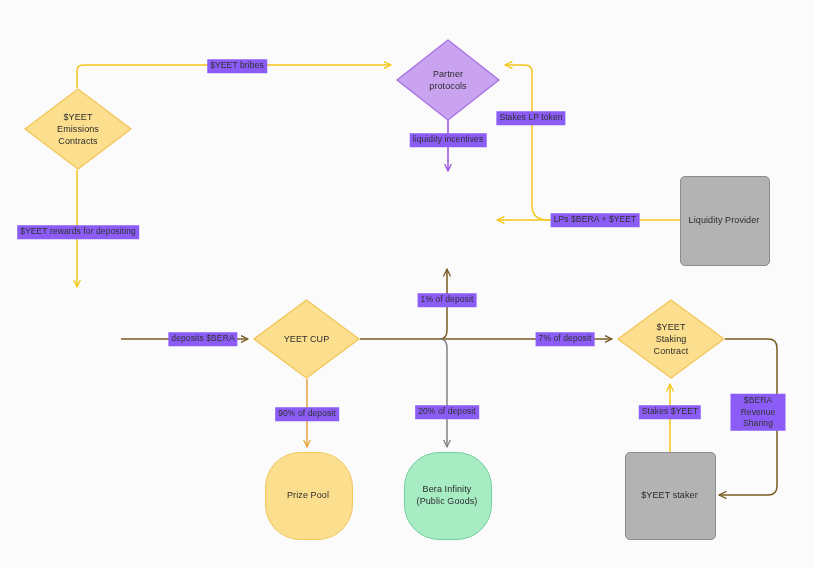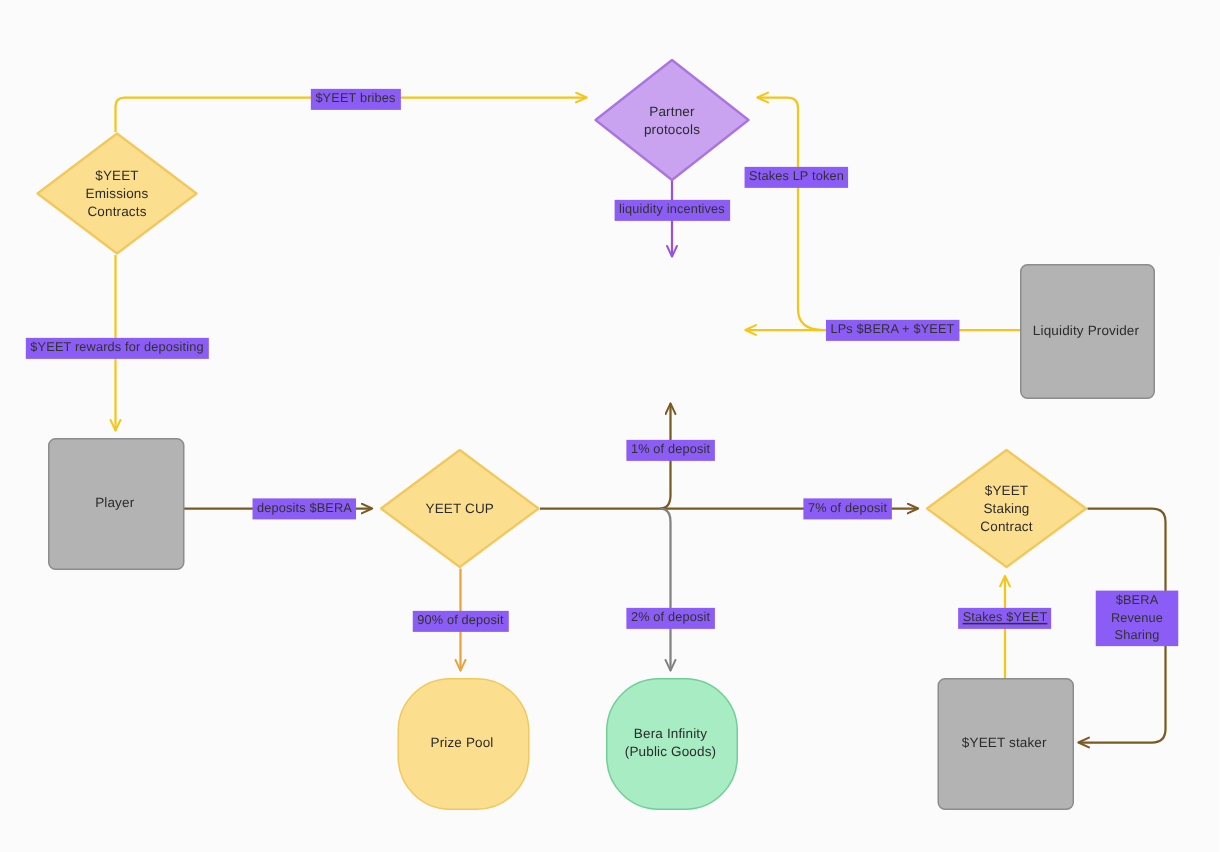--- a/index.html
+++ b/index.html
@@ -149,24 +149,20 @@
     <span class="node-label">Partner
 protocols</span>
   </div>
 
 
   <div class="node" style="left:680px; top:176px; width:88px; height:88px;">
     <div class="shape-rect" style="background:#b3b3b3; border:1.5px solid #8c8c8c;"></div>
     <span class="node-label">Liquidity Provider</span>
   </div>
 
-  <div class="node" style="left:32px; top:292px; width:89px; height:86px;">
-    <div class="shape-rect" style="background:#b3b3b3; border:1.5px solid #8c8c8c;"></div>
-    <span class="node-label">Player</span>
-  </div>
 
   <div class="node" style="left:253px; top:299px; width:107px; height:80px;">
     <svg class="shape-diamond" viewBox="0 0 107 80" preserveAspectRatio="none">
       <polygon points="53.5,1 106,40 53.5,79 1,40" fill="#fcdf8e" stroke="#f2c75c" stroke-width="1.5" stroke-linejoin="round"></polygon>
     </svg>
     <span class="node-label">YEET CUP</span>
   </div>
 
   <div class="node" style="left:617px; top:299px; width:108px; height:80px;">
     <svg class="shape-diamond" viewBox="0 0 108 80" preserveAspectRatio="none">
@@ -202,22 +198,22 @@
   <div class="edge-label" style="left:531px; top:118px;">Stakes LP token</div>
 
   <div class="edge-label" style="left:78px; top:232px;text-align:center;">$YEET rewards for depositing</div>
 
   <div class="edge-label" style="left:203px; top:339px;">deposits $BERA</div>
 
   <div class="edge-label" style="left:307px; top:414px;">90% of deposit</div>
 
   <div class="edge-label" style="left:447px; top:300px;">1% of deposit</div>
 
-  <div class="edge-label" style="left:447px; top:412px;">2% of deposit</div>
+  <div class="edge-label" style="left:447px; top:412px;">20% of deposit</div>
 
   <div class="edge-label" style="left:565px; top:339px;">7% of deposit</div>
 
-  <div class="edge-label" style="left:670px; top:412px;text-decoration:underline;">Stakes $YEET</div>
+  <div class="edge-label" style="left:670px; top:412px;">Stakes $YEET</div>
 
   <div class="edge-label" style="left:758px; top:412px;">$BERA Revenue
 Sharing</div>
 
 </div>
 
 </body></html>

